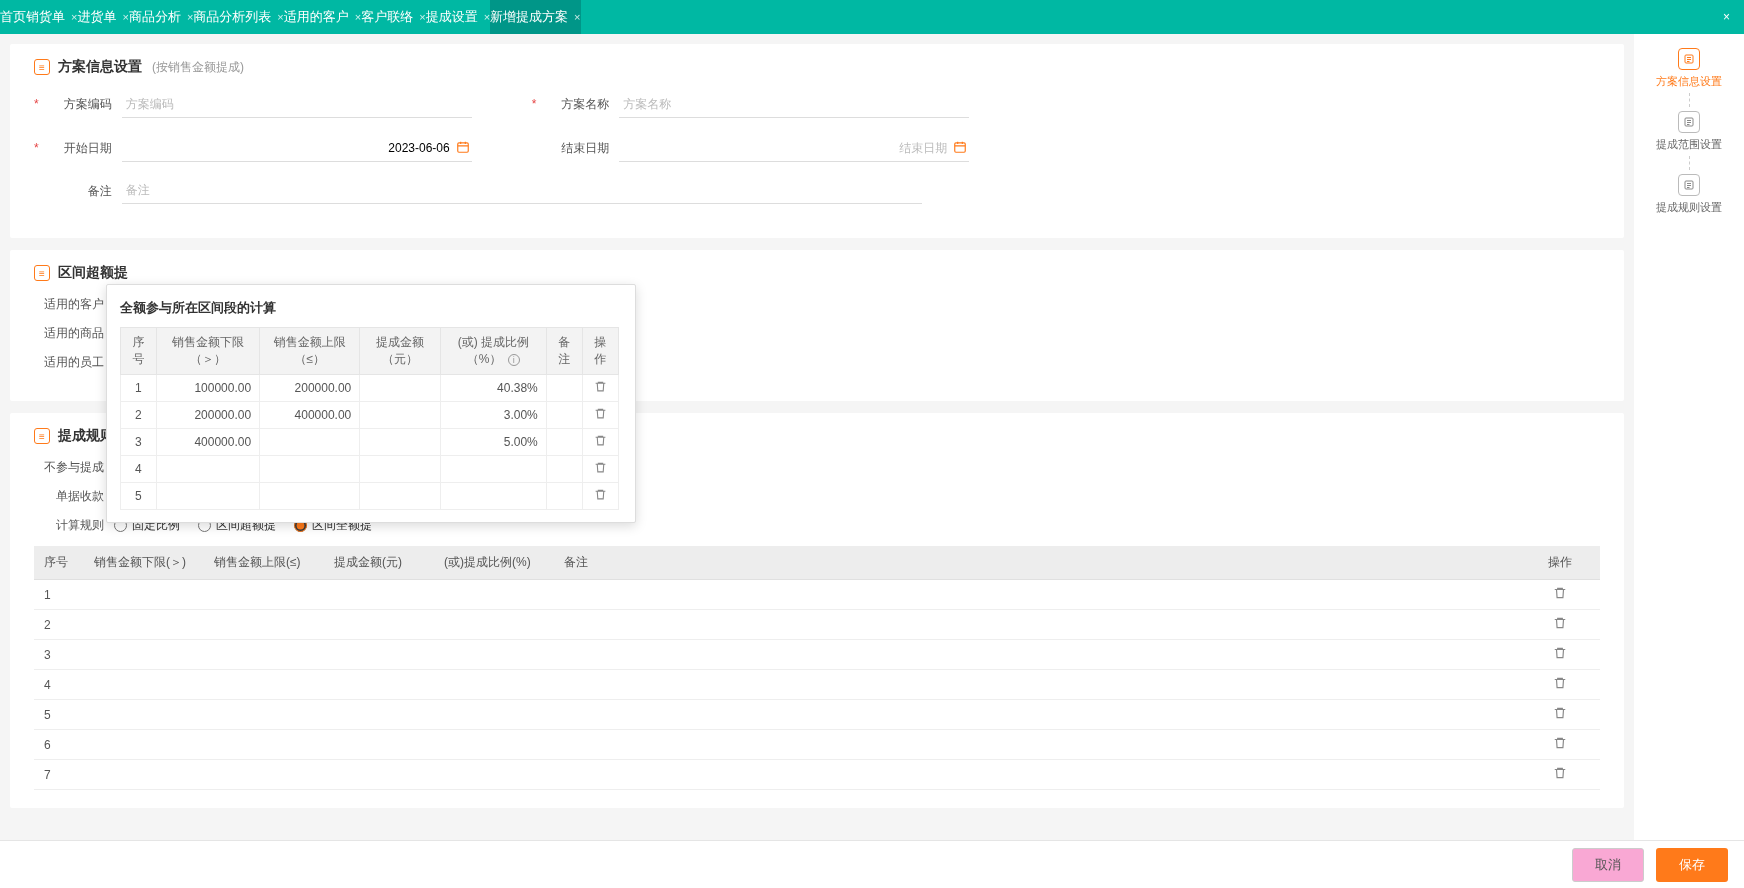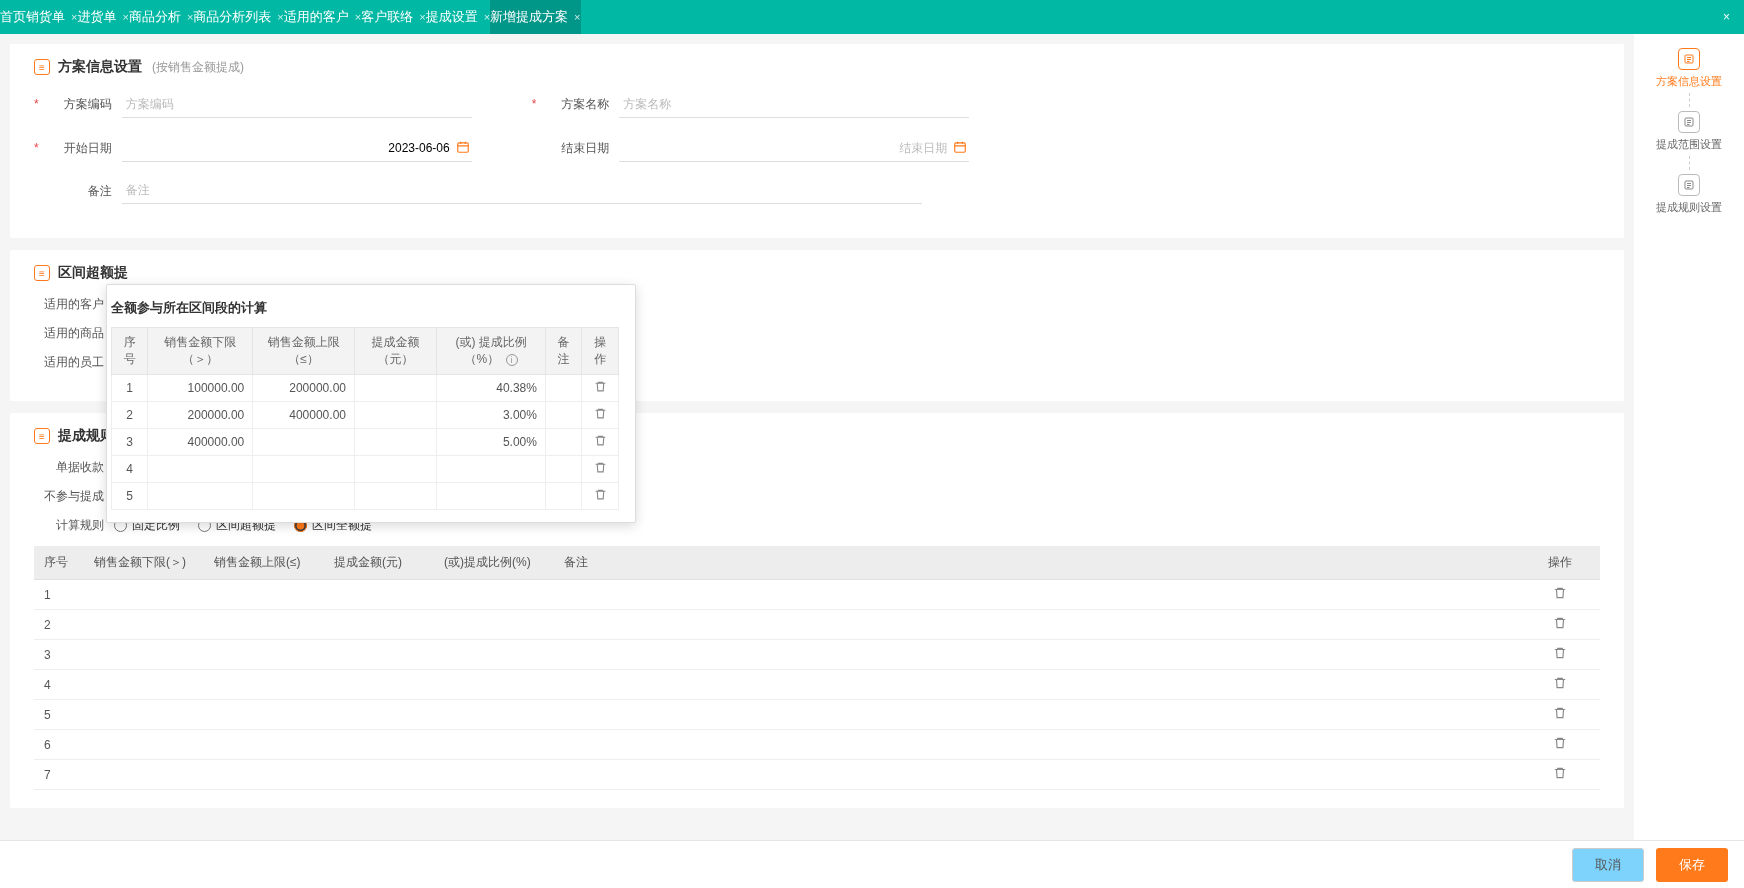--- a/index.html
+++ b/index.html
@@ -55,35 +55,35 @@
   
   
   table.maint { width: 100%; border-collapse: collapse; margin-top: 8px; table-layout: fixed; }
   table.maint th { background: #ededed; font-weight: normal; color: #555; padding: 8px 10px; text-align: left; font-size: 12px; border-bottom: 1px solid #e0e0e0; }
   table.maint td { padding: 6px 10px; border-bottom: 1px solid #eee; color: #555; height: 26px; }
   table.maint th.seq, table.maint td.seq { width: 50px; }
   table.maint th.op, table.maint td.op { width: 80px; text-align: center; }
   .del-ic { color: #888; cursor: pointer; font-size: 14px; }
   
   
-  .popover { position: absolute; left: 106px; top: 250px; width: 530px; background: #fff; border: 1px solid #ddd; box-shadow: 0 3px 12px rgba(0,0,0,.15); padding: 14px 16px 12px 4px; border-radius: 2px; z-index: 50; }
+  .popover { position: absolute; left: 106px; top: 250px; width: 530px; background: #fff; border: 1px solid #ddd; box-shadow: 0 3px 12px rgba(0,0,0,.15); padding: 14px 16px 12px 13px; border-radius: 2px; z-index: 50; }
   .pop-title { font-weight: 600; font-size: 13px; margin-bottom: 10px; }
   .pop-desc { display: flex; margin-bottom: 10px; font-size: 12px; line-height: 1.7; color: #555; }
   .pop-tag { background: #e6f6f3; color: #00b8a3; border-radius: 2px; padding: 1px 6px; margin-right: 8px; flex-shrink: 0; height: 20px; line-height: 18px; }
   .pop-table { width: 100%; border-collapse: collapse; font-size: 12px; }
   .pop-table th { background: #f3f3f3; padding: 6px 8px; font-weight: normal; color: #666; border: 1px solid #e5e5e5; text-align: center; }
   .pop-table td { padding: 5px 8px; border: 1px solid #eee; text-align: center; color: #555; height: 24px; }
   .pop-table td.rgt { text-align: right; }
   .pop-note { color: #ff7a1a; font-size: 12px; margin-top: 10px; line-height: 1.6; }
   .info-ic { display: inline-block; width: 12px; height: 12px; border: 1px solid #999; border-radius: 50%; font-size: 9px; line-height: 11px; text-align: center; color: #999; margin-left: 3px; }
   
   
   .footer { position: fixed; bottom: 0; left: 0; right: 0; height: 48px; background: #fff; border-top: 1px solid #e5e5e5; display: flex; align-items: center; justify-content: flex-end; padding: 0 16px; gap: 12px; }
   .btn { padding: 7px 22px; border-radius: 3px; font-size: 13px; cursor: pointer; border: 1px solid transparent; }
-  .btn-default { background: #7dd3fc; border-color: #ccc; color: #555; }
+  .btn-default { background: #f9a8d4; border-color: #ccc; color: #555; }
   .btn-primary { background: #ff7a1a; color: #fff; }
   
   ::placeholder { color: #bbb; }
 </style>
 </head>
 <body>
 
 <div class="top-tabs" id="top-tabs">
     <div class="tab">
       <span>首页</span>
@@ -192,24 +192,24 @@
       <div class="scope-row"><span class="form-label" style="display:inline-block">适用的商品</span></div>
       <div class="scope-row"><span class="form-label" style="display:inline-block">适用的员工</span></div>
     </div>
 
     <div class="card">
       <div class="card-head">
         <span class="head-ic">≡</span>
         <span class="card-title">提成规则设</span>
       </div>
       <div class="rule-row">
+          <span class="rule-label">不参与提成</span>
+        </div>
+      <div class="rule-row">
           <span class="rule-label">单据收款</span>
-        </div>
-      <div class="rule-row">
-          <span class="rule-label">不参与提成</span>
         </div>
       <div class="rule-row">
         <span class="rule-label">计算规则</span>
         <span class="radio-grp" id="calc-radios">
             <label class="radio-opt">
               <input type="radio" name="calc" style="">
               <span>固定比例</span>
             </label>
             <label class="radio-opt">
               <input type="radio" name="calc" style="">

